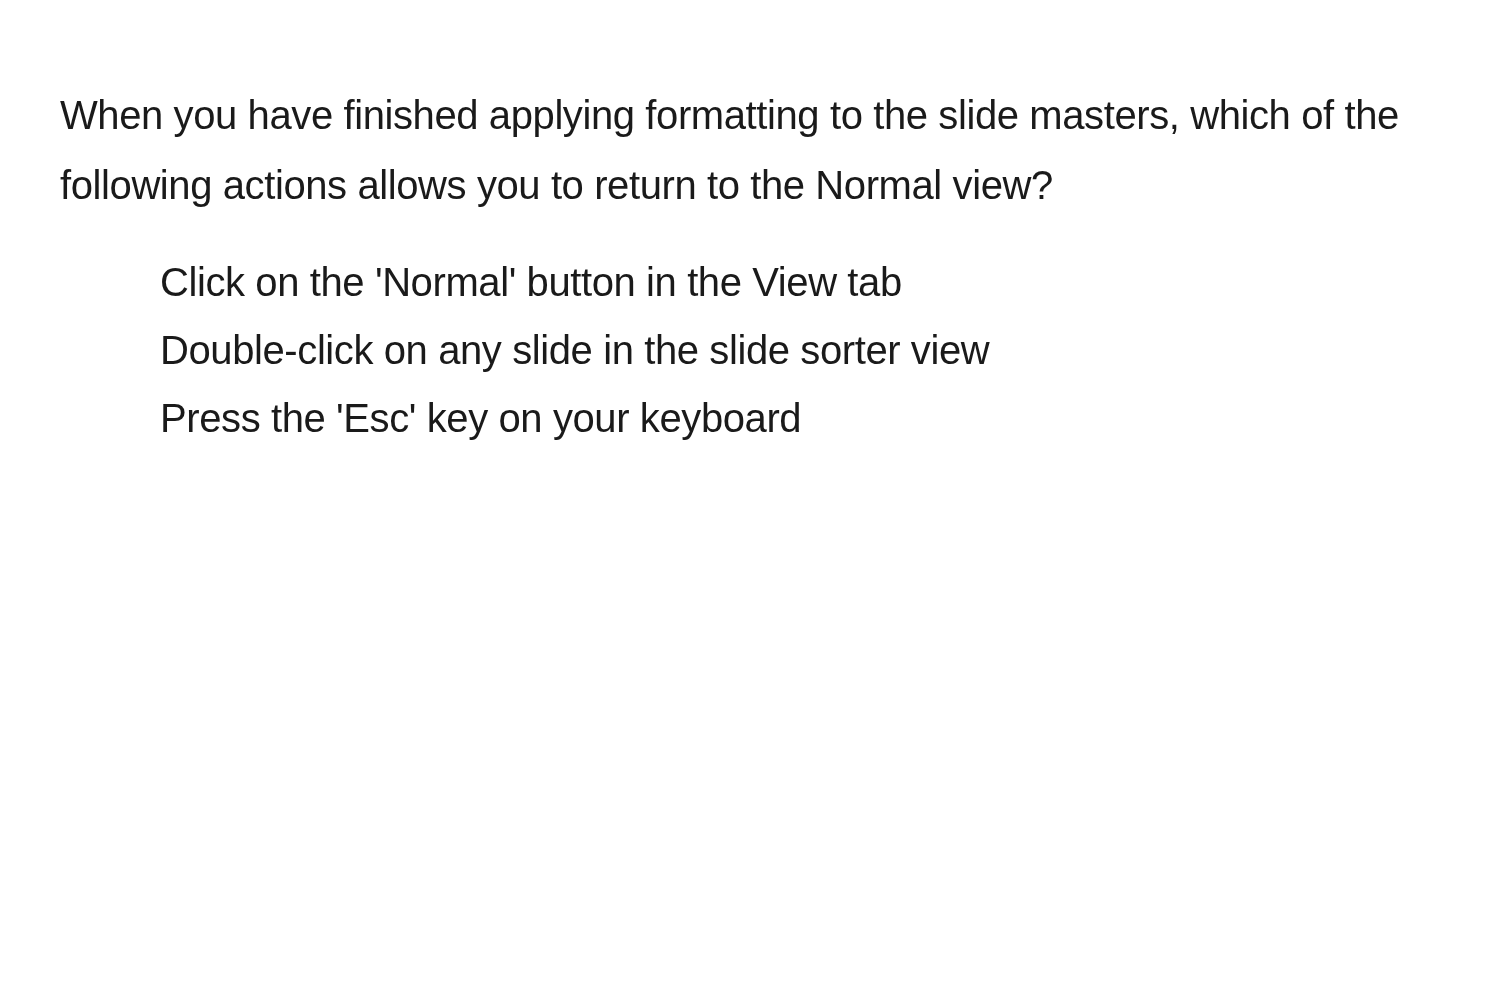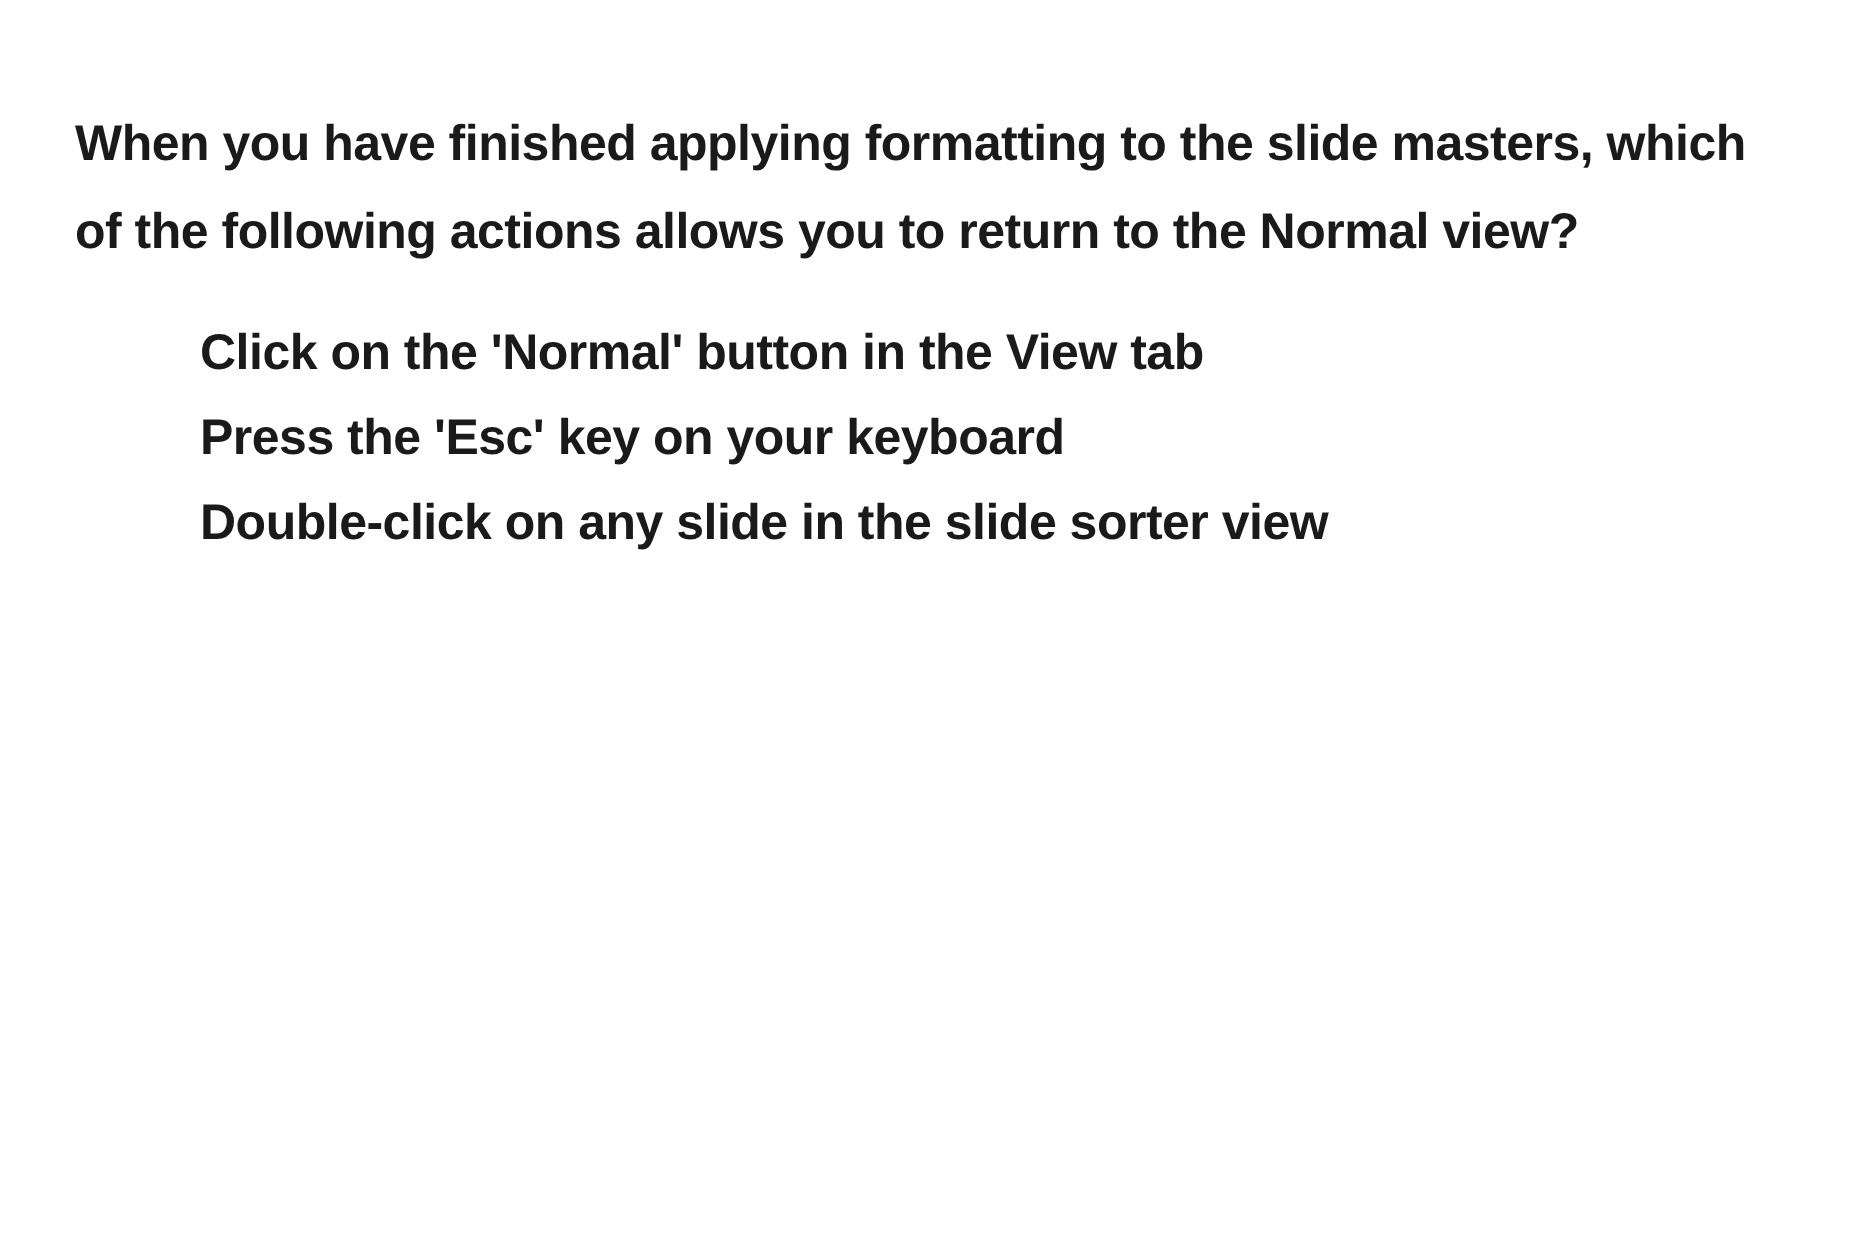--- a/index.html
+++ b/index.html
@@ -11,38 +11,38 @@
       width: 1500px;
       height: 1008px;
       background: #ffffff;
       font-family: -apple-system, BlinkMacSystemFont, "Segoe UI", "Helvetica Neue", Arial, sans-serif;
       padding: 80px 60px;
       color: #1a1a1a;
     }
     .question-text {
       font-size: 40px;
       line-height: 1.75;
-      font-weight: 700;
+      font-weight: 400;
       margin-bottom: 32px;
       letter-spacing: -0.01em;
     }
     .options-list {
       list-style: none;
       padding-left: 100px;
     }
     .option-item {
       font-size: 40px;
       line-height: 1.5;
-      font-weight: 700;
+      font-weight: 400;
       margin-bottom: 8px;
       letter-spacing: -0.01em;
     }
   </style>
 </head>
 <body>
 
 <div class="question-text">When you have finished applying formatting to the slide masters, which of the following actions allows you to return to the Normal view?</div>
 
 <ul class="options-list">
   <li class="option-item">Click on the 'Normal' button in the View tab</li>
+  <li class="option-item">Double-click on any slide in the slide sorter view</li>
   <li class="option-item">Press the 'Esc' key on your keyboard</li>
-  <li class="option-item">Double-click on any slide in the slide sorter view</li>
 </ul>
 
 </body></html>

